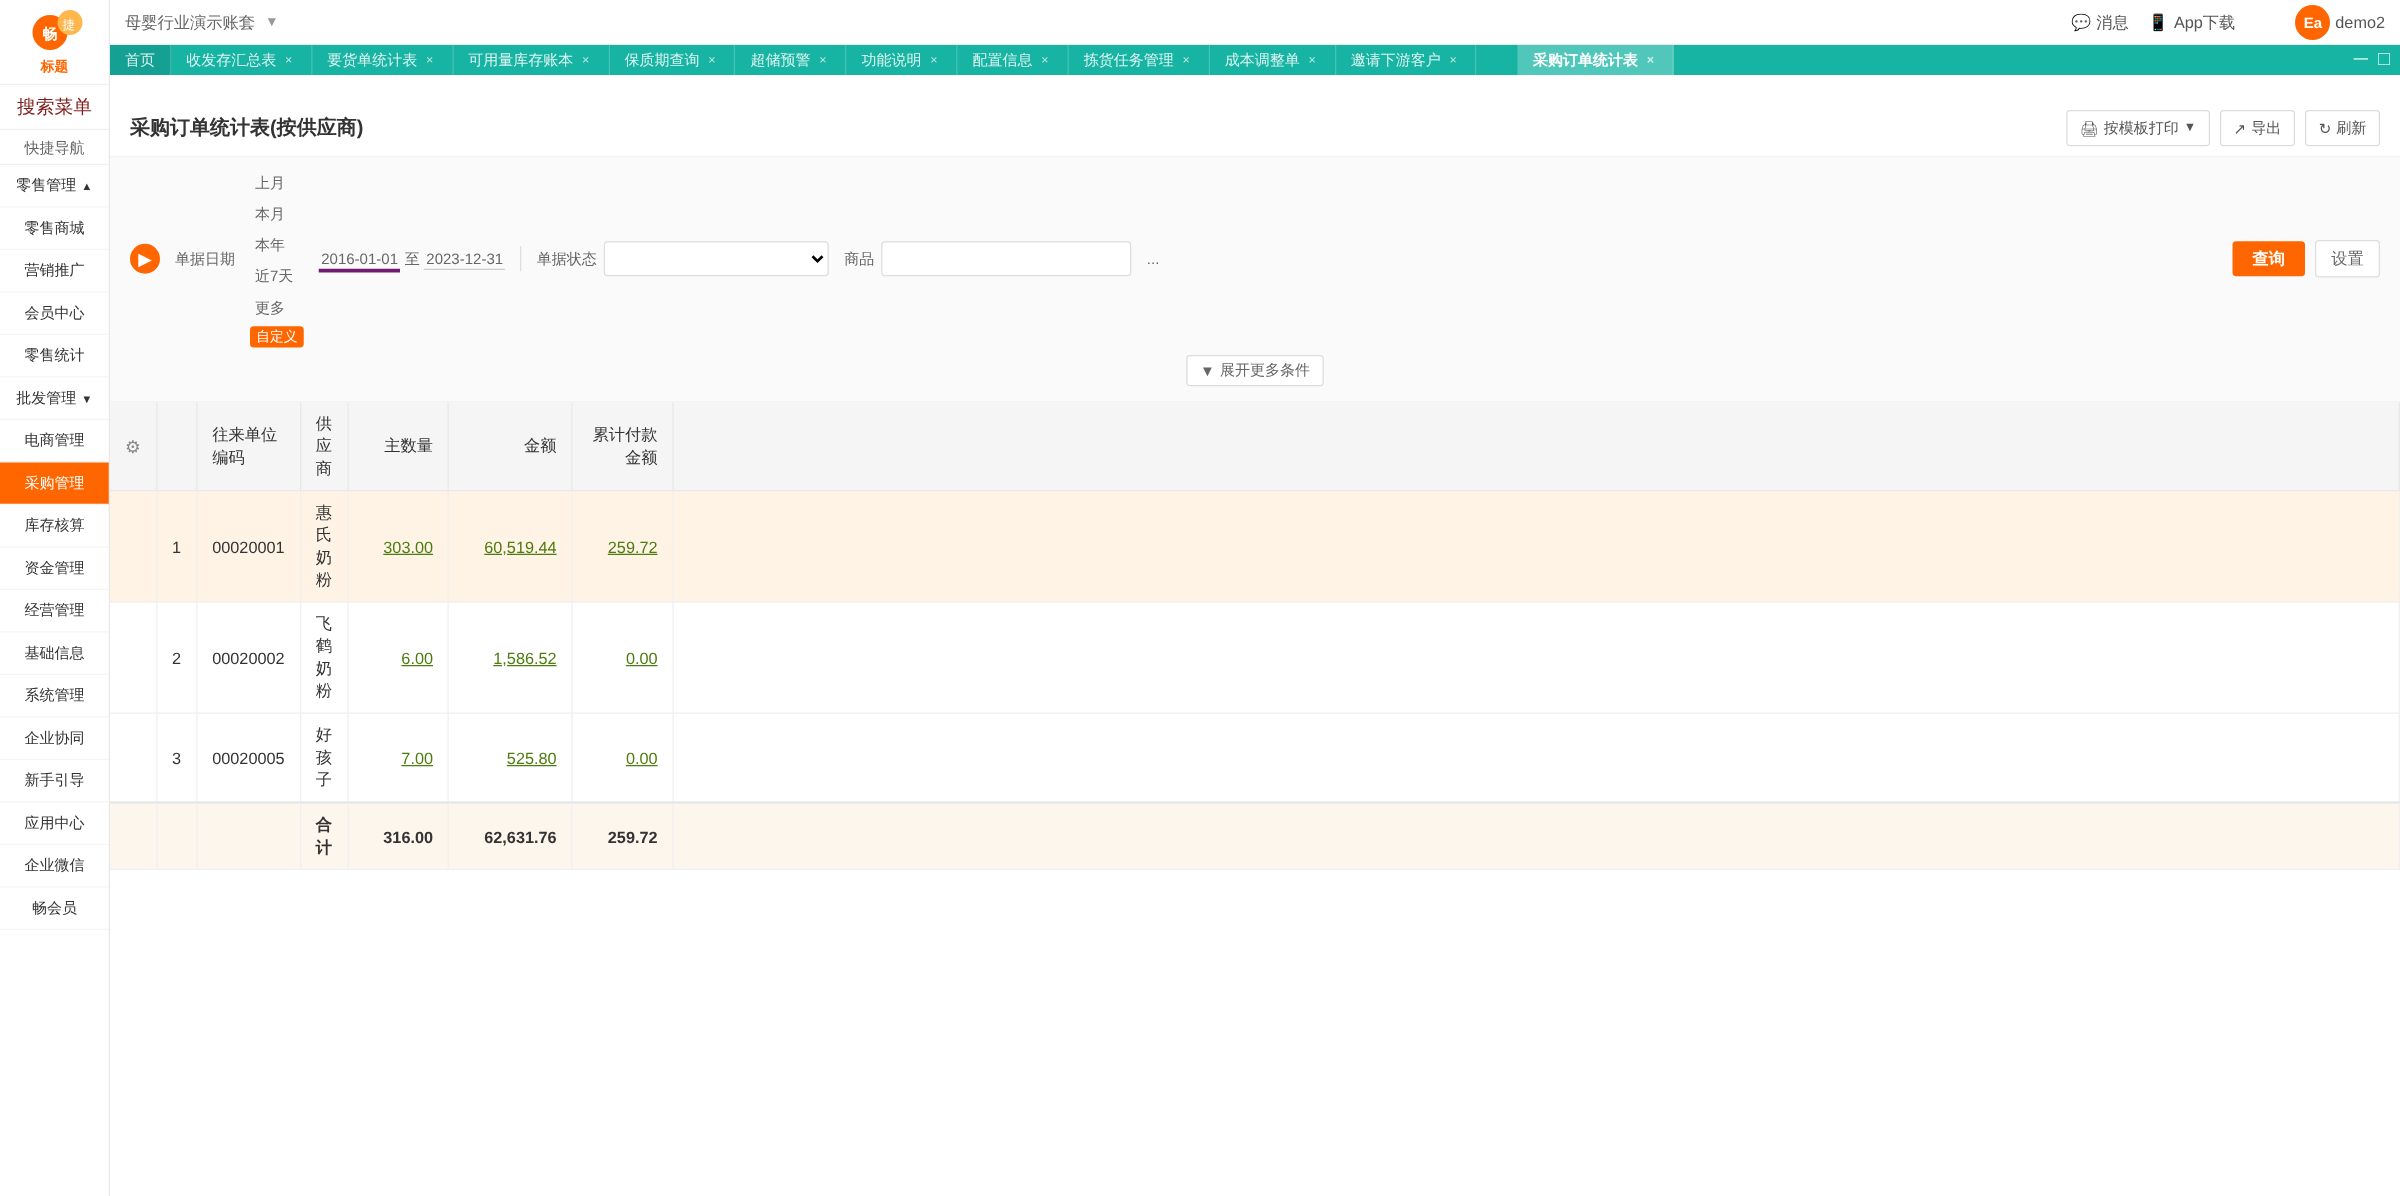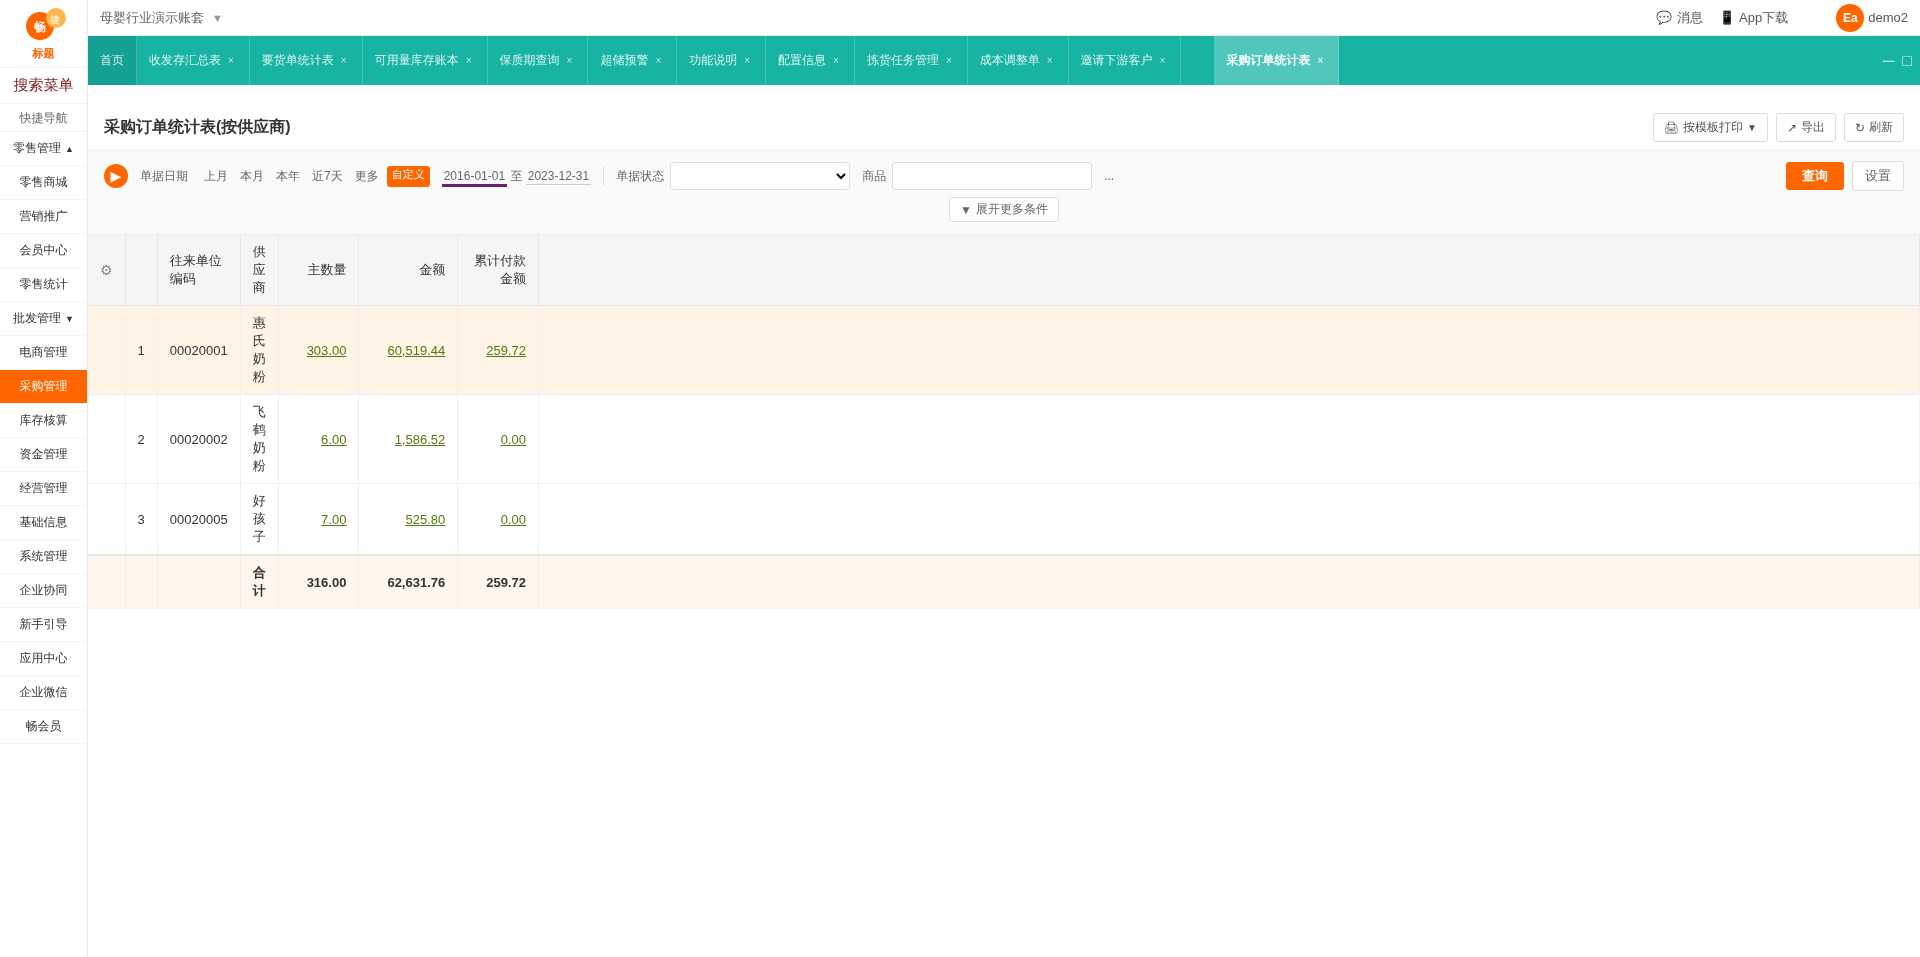--- a/index.html
+++ b/index.html
@@ -120,21 +120,21 @@
       align-items: center;
       justify-content: center;
       color: #fff;
       font-size: 12px;
       font-weight: bold;
       margin-left: 32px;
     }
 
     
     .tab-bar {
-      height: 49px;
+      height: 24px;
       background: #17b3a3;
       display: flex;
       align-items: stretch;
       overflow: hidden;
       flex-shrink: 0;
       justify-content: center;
     }
     .tab-item {
       display: flex;
       align-items: center;
@@ -258,20 +258,21 @@
       font-size: 14px;
     }
     .filter-label {
       font-size: 12px;
       color: #666;
       white-space: nowrap;
     }
     .date-shortcuts {
       display: flex;
       gap: 4px;
+      flex-direction: column;
     }
     .date-shortcut {
       font-size: 12px;
       color: #666;
       cursor: pointer;
       padding: 2px 4px;
     }
     .custom-badge {
       background: #f60;
       color: #fff;

